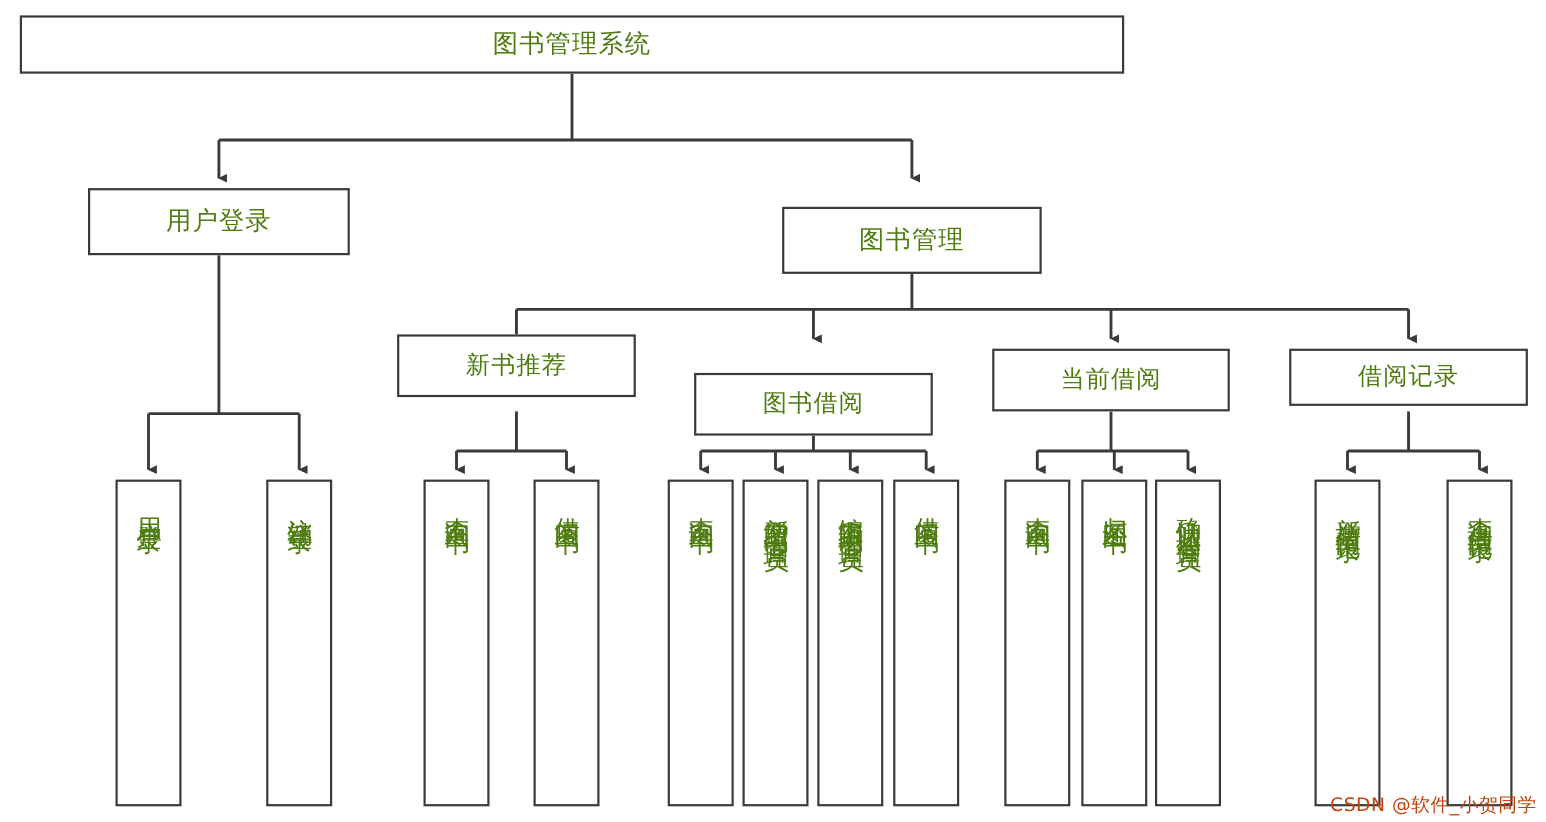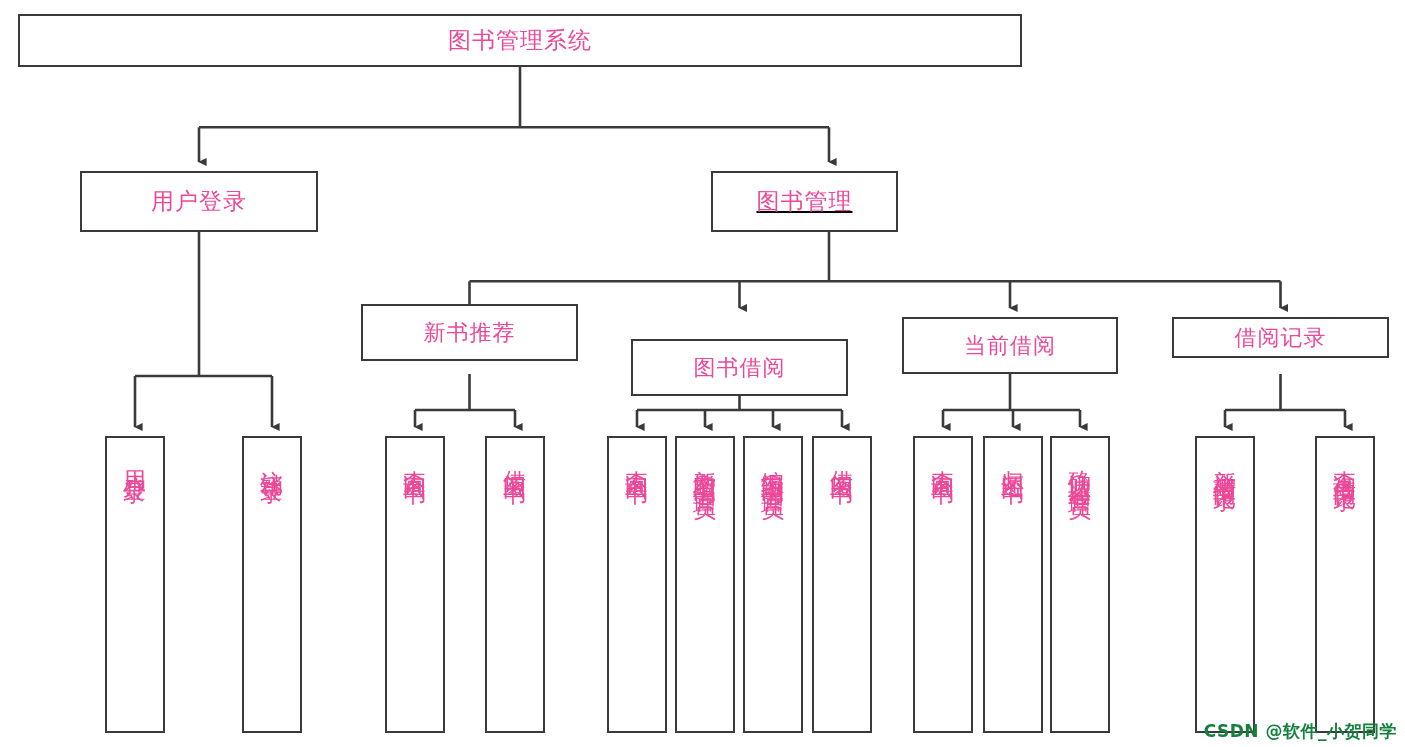--- a/index.html
+++ b/index.html
@@ -30,21 +30,21 @@
     position: absolute;
     box-sizing: border-box;
     background: #ffffff;
     border: 2px solid #3a3a3a;
     display: flex;
     align-items: center;
     justify-content: center;
     z-index: 2;
   }
   .node-label {
-    color: #ec4899;
+    color: #4d7c0f;
     font-size: 22px;
     line-height: 1.05;
     letter-spacing: 1px;
     white-space: nowrap;
   }
   .node.vertical {
     align-items: flex-start;
     padding-top: 14px;
   }
   .node.vertical .node-label {
@@ -54,26 +54,25 @@
     font-size: 23px;
     white-space: nowrap;
   }
   .node.lvl0 .node-label { font-size: 23px; }
   .node.lvl1 .node-label { font-size: 23px; }
   .node.lvl2 .node-label { font-size: 22px; }
   #watermark {
     position: absolute;
     right: 8px;
     bottom: 4px;
-    color: #15803d;
+    color: #c2410c;
     font-size: 17px;
     letter-spacing: 0.5px;
     z-index: 3;
     white-space: nowrap;
-    font-weight: bold;
   }
 </style>
 </head>
 <body>
 
 <div id="diagram-root">
 
   <svg id="edges" viewBox="0 0 1405 747">
     <defs>
       <marker id="arrowhead" markerWidth="9" markerHeight="9" refX="4.2" refY="7.6" orient="auto" markerUnits="userSpaceOnUse">
@@ -117,33 +116,33 @@
       </g>
   </svg>
 
   <div id="nodes-layer">
       <div class="node lvl0" style="left: 18px; top: 14px; width: 1004px; height: 53px;">
         <span class="node-label">图书管理系统</span>
       </div>
       <div class="node lvl1" style="left: 80px; top: 171px; width: 238px; height: 61px;">
         <span class="node-label">用户登录</span>
       </div>
-      <div class="node lvl1" style="left: 711px; top: 171px; width: 187px; height: 61px; text-decoration: underline;">
+      <div class="node lvl1" style="left: 711px; top: 188px; width: 236px; height: 61px;">
         <span class="node-label">图书管理</span>
       </div>
       <div class="node lvl2" style="left: 361px; top: 304px; width: 217px; height: 57px;">
         <span class="node-label">新书推荐</span>
       </div>
       <div class="node lvl2" style="left: 631px; top: 317px; width: 217px; height: 57px; margin-top: 22px;">
         <span class="node-label">图书借阅</span>
       </div>
       <div class="node lvl2" style="left: 902px; top: 317px; width: 216px; height: 57px;">
         <span class="node-label">当前借阅</span>
       </div>
-      <div class="node lvl2" style="left: 1172px; top: 317px; width: 217px; height: 41px;">
+      <div class="node lvl2" style="left: 1172px; top: 317px; width: 217px; height: 52px;">
         <span class="node-label">借阅记录</span>
       </div>
       <div class="node lvl3 vertical" style="left: 105px; top: 436px; width: 60px; height: 297px;">
         <span class="node-label">用户登录</span>
       </div>
       <div class="node lvl3 vertical" style="left: 242px; top: 436px; width: 60px; height: 297px;">
         <span class="node-label">注销登录</span>
       </div>
       <div class="node lvl3 vertical" style="left: 385px; top: 436px; width: 60px; height: 297px;">
         <span class="node-label">查询图书</span>

